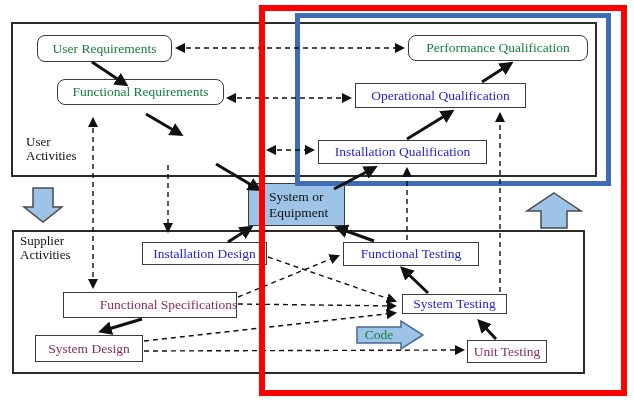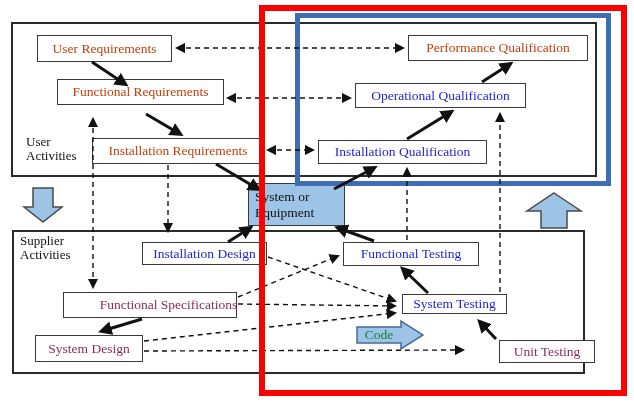--- a/index.html
+++ b/index.html
@@ -13,25 +13,25 @@
   }
   .lane-label{
     position:absolute;color:#111;font-size:13px;line-height:1.08;
     white-space:pre-line;z-index:2;
   }
   .node{
     position:absolute;background:#fff;border:1.6px solid #3a3a3a;
     box-sizing:border-box;display:flex;align-items:center;justify-content:center;
     font-size:13.5px;white-space:nowrap;z-index:2;
   }
-  .t-red{color:#c2410c;}
+  .t-red{color:#15803d;border-radius:8px;}
   .t-blue{color:#2323D6;}
   .t-plum{color:#8B2A5C;}
   .t-black{color:#111;}
-  .filled{background:#9DC3E6;justify-content:flex-start;padding-left:6px;
+  .filled{background:#9DC3E6;justify-content:flex-start;padding-left:20px;
           white-space:normal;line-height:1.18;font-size:13.5px;}
   .hl-blue{
     position:absolute;border:5px solid #3E6DB5;box-sizing:border-box;
     z-index:3;pointer-events:none;
   }
   .connectors{position:absolute;left:0;top:0;z-index:4;pointer-events:none;}
   .code-label{
     position:absolute;color:#15803d;font-size:13.5px;z-index:5;
     display:flex;align-items:center;justify-content:center;font-family:Liberation Serif, serif;
   }
@@ -48,31 +48,30 @@
   <div class="activity-frame" style="left:11px;top:22px;width:586px;height:155px;"></div>
   <div class="activity-frame" style="left:12px;top:230px;width:573px;height:144px;"></div>
 
   <div class="lane-label" style="left:26px;top:135px;">User
 Activities</div>
   <div class="lane-label" style="left:20px;top:234px;">Supplier
 Activities</div>
 
   <div class="node t-red" style="left:37px;top:35px;width:135px;height:27px;">User Requirements</div>
   <div class="node t-red" style="left:57px;top:79px;width:167px;height:26px;">Functional Requirements</div>
-  <div class="node t-red" style="left:92px;top:138px;width:172px;height:26px;">Installation Requirements</div>
   <div class="node t-red" style="left:408px;top:35px;width:180px;height:26px;">Performance Qualification</div>
   <div class="node t-blue" style="left:355px;top:83px;width:171px;height:25px;">Operational Qualification</div>
   <div class="node t-blue" style="left:318px;top:140px;width:169px;height:24px;">Installation Qualification</div>
   <div class="node t-black filled" style="left:248px;top:183px;width:97px;height:43px;">System or Equipment</div>
   <div class="node t-blue" style="left:142px;top:242px;width:125px;height:23px;">Installation Design</div>
   <div class="node t-blue" style="left:343px;top:242px;width:136px;height:24px;">Functional Testing</div>
   <div class="node t-plum" style="left:63px;top:292px;width:174px;height:26px;padding-left:37px;">Functional Specifications</div>
   <div class="node t-blue" style="left:402px;top:294px;width:105px;height:20px;">System Testing</div>
   <div class="node t-plum" style="left:35px;top:335px;width:108px;height:27px;">System Design</div>
-  <div class="node t-plum" style="left:467px;top:340px;width:96px;height:23px;margin-left:32px;">Unit Testing</div>
+  <div class="node t-plum" style="left:467px;top:340px;width:80px;height:23px;">Unit Testing</div>
 
   <div class="hl-blue" style="left:295px;top:13px;width:316px;height:173px;"></div>
 
   <svg class="connectors" width="634" height="405" viewBox="0 0 634 405">
     <defs>
       <marker id="aE" viewBox="0 0 10 10" refX="8" refY="5" markerWidth="7.5" markerHeight="7.5" orient="auto">
         <path d="M0,0 L10,5 L0,10 z" fill="#111"></path>
       </marker>
       <marker id="aS" viewBox="0 0 10 10" refX="2" refY="5" markerWidth="7.5" markerHeight="7.5" orient="auto">
         <path d="M10,0 L0,5 L10,10 z" fill="#111"></path>

